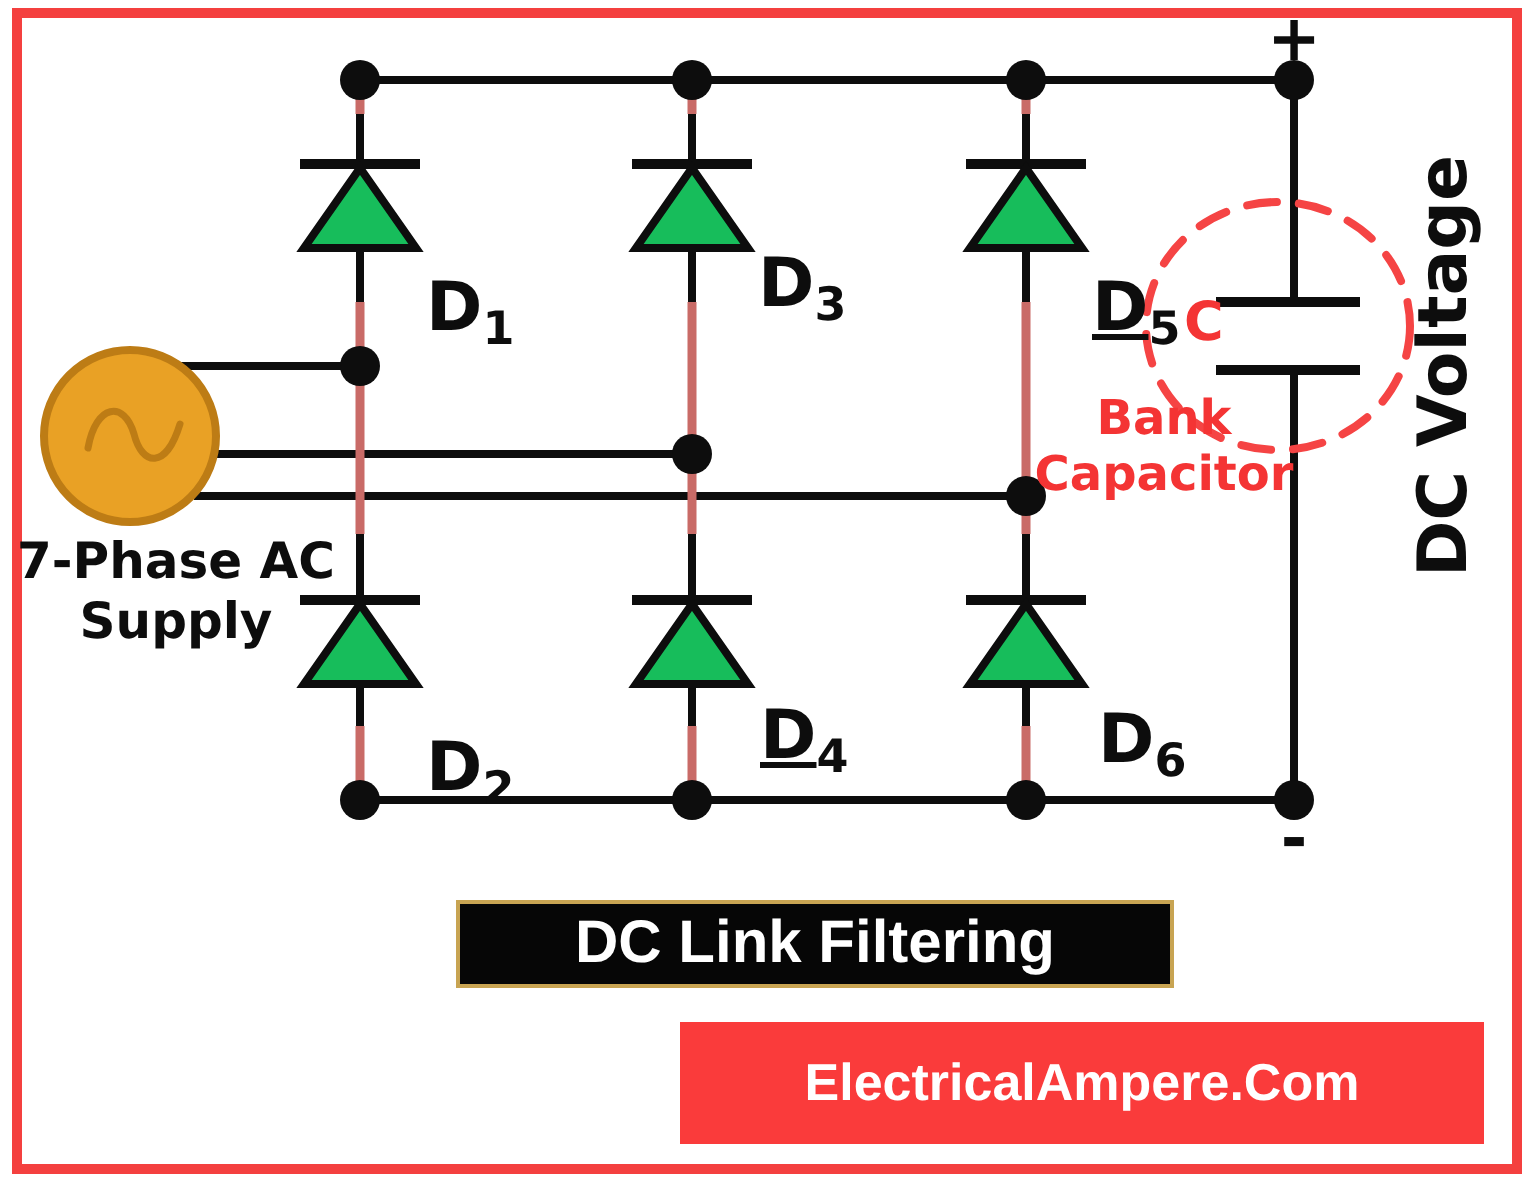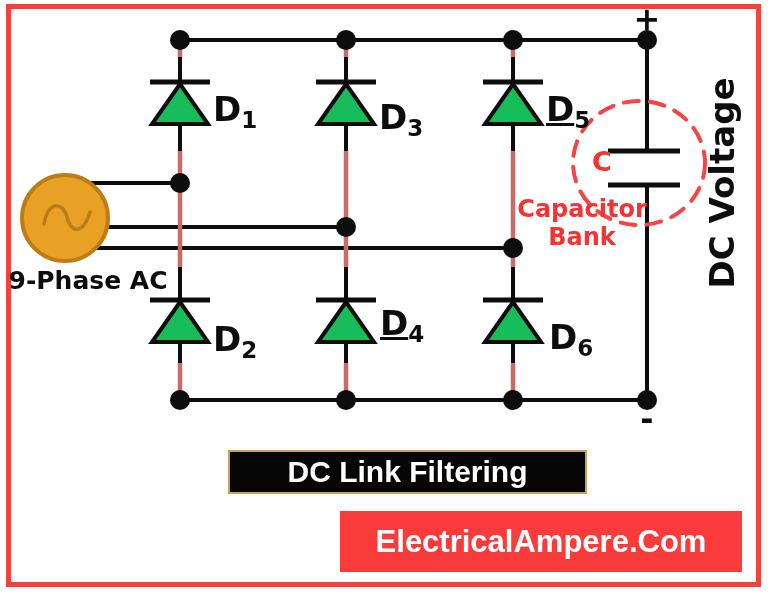--- a/index.html
+++ b/index.html
@@ -15,38 +15,38 @@
   svg .wire{stroke:var(--wire,#0d0d0d);stroke-width:4;fill:none;}
   svg .trace{stroke:var(--trace,#c96b67);stroke-width:4.5;fill:none;}
   svg .bar{stroke:var(--wire,#0d0d0d);stroke-width:5;fill:none;}
   svg .tri{fill:var(--green,#17bd5b);stroke:var(--wire,#0d0d0d);stroke-width:4;stroke-linejoin:miter;}
   svg .dot{fill:var(--wire,#0d0d0d);}
   svg .src{fill:var(--src_fill,#e9a125);stroke:var(--src_stroke,#bd7c15);stroke-width:4;}
   svg .sine{stroke:var(--src_stroke,#bd7c15);stroke-width:3.5;fill:none;stroke-linecap:round;}
   svg .cloud{fill:none;stroke:var(--cloud,#f54444);stroke-width:4;stroke-dasharray:15 11;stroke-linecap:round;}
 
   .lbl{position:absolute;font-weight:bold;white-space:nowrap;}
-  .label-d{font-size:34px;line-height:1;}
+  .label-d{font-size:34px;line-height:1;margin-top:45px;}
   .label-d .sub{font-size:23px;vertical-align:-7px;}
   .terminal{font-size:32px;line-height:1;width:30px;text-align:center;}
   .cap-c{font-size:27px;line-height:1;color:var(--redtext,#f43434);}
   .cap-bank{font-size:24px;line-height:1.15;color:var(--redtext,#f43434);width:130px;text-align:center;}
   .src-label{font-size:25px;line-height:1.18;width:160px;text-align:center;}
   .dcv{font-size:34px;transform:translate(-50%,-50%) rotate(-90deg);transform-origin:center;}
   .banner-title{
     position:absolute;left:228px;top:450px;width:359px;height:44px;
     background:var(--banner_dark,#060606);border:2px solid var(--gold,#c8a452);
     box-sizing:border-box;display:flex;align-items:center;justify-content:center;
     color:#ffffff;font-family:"Liberation Sans",sans-serif;font-weight:bold;font-size:30px;
   }
   .banner-site{
     position:absolute;left:340px;top:511px;width:402px;height:61px;
     background:var(--banner_red,#fa3b3b);
     display:flex;align-items:center;justify-content:center;
-    color:#ffffff;font-family:"Liberation Sans",sans-serif;font-weight:bold;font-size:31px;
+    color:#ffffff;font-family:"Liberation Sans",sans-serif;font-weight:bold;font-size:26px;
   }
 </style>
 </head>
 <body>
 
 <div id="stage">
   <div id="frame"></div>
 
   <svg width="768" height="593" viewBox="0 0 768 593">
 
@@ -122,43 +122,44 @@
     </g>
 
     <g>
       <circle class="src" cx="65" cy="218" r="43"></circle>
       <path class="sine" d="M44,224 C48,202 62,200 67,217 C71,233 83,235 90,212"></path>
     </g>
   </svg>
 
   
   <div class="lbl label-d" style="left:213px;top:92px;"><span>D</span><span class="sub">1</span></div>
-  <div class="lbl label-d" style="left:379px;top:100px;text-align:center;"><span>D</span><span class="sub">3</span></div>
+  <div class="lbl label-d" style="left:379px;top:80px;text-align:center;"><span>D</span><span class="sub">3</span></div>
   <div class="lbl label-d" style="left:546px;top:92px;text-decoration:underline;"><span>D</span><span class="sub">5</span></div>
   <div class="lbl label-d" style="left:213px;top:322px;"><span>D</span><span class="sub">2</span></div>
   <div class="lbl label-d" style="left:380px;top:306px;text-decoration:underline;"><span>D</span><span class="sub">4</span></div>
-  <div class="lbl label-d" style="left:549px;top:320px;"><span>D</span><span class="sub">6</span></div>
+  <div class="lbl label-d" style="left:549px;top:308px;"><span>D</span><span class="sub">6</span></div>
 
   
   <div class="lbl terminal" style="left:632px;top:3px;">+</div>
   <div class="lbl terminal" style="left:632px;top:403px;">-</div>
 
   
   <div class="lbl cap-c" style="left:592px;top:148px;">C</div>
   <div class="lbl cap-bank" style="left:517px;top:196px;">
+    <div>Bank</div>
     <div>Capacitor</div>
-    <div>Bank</div>
   </div>
 
   
   <div class="lbl dcv" style="left:722px;top:183px;">DC Voltage</div>
 
   
   <div class="lbl src-label" style="left:8px;top:266px;">
-    <div>9-Phase AC</div>
+    <div>7-Phase AC</div>
+    <div>Supply</div>
   </div>
 
   
   <div class="banner-title">
     <span>DC Link Filtering</span>
   </div>
   <div class="banner-site">
     <span>ElectricalAmpere.Com</span>
   </div>
 </div>

